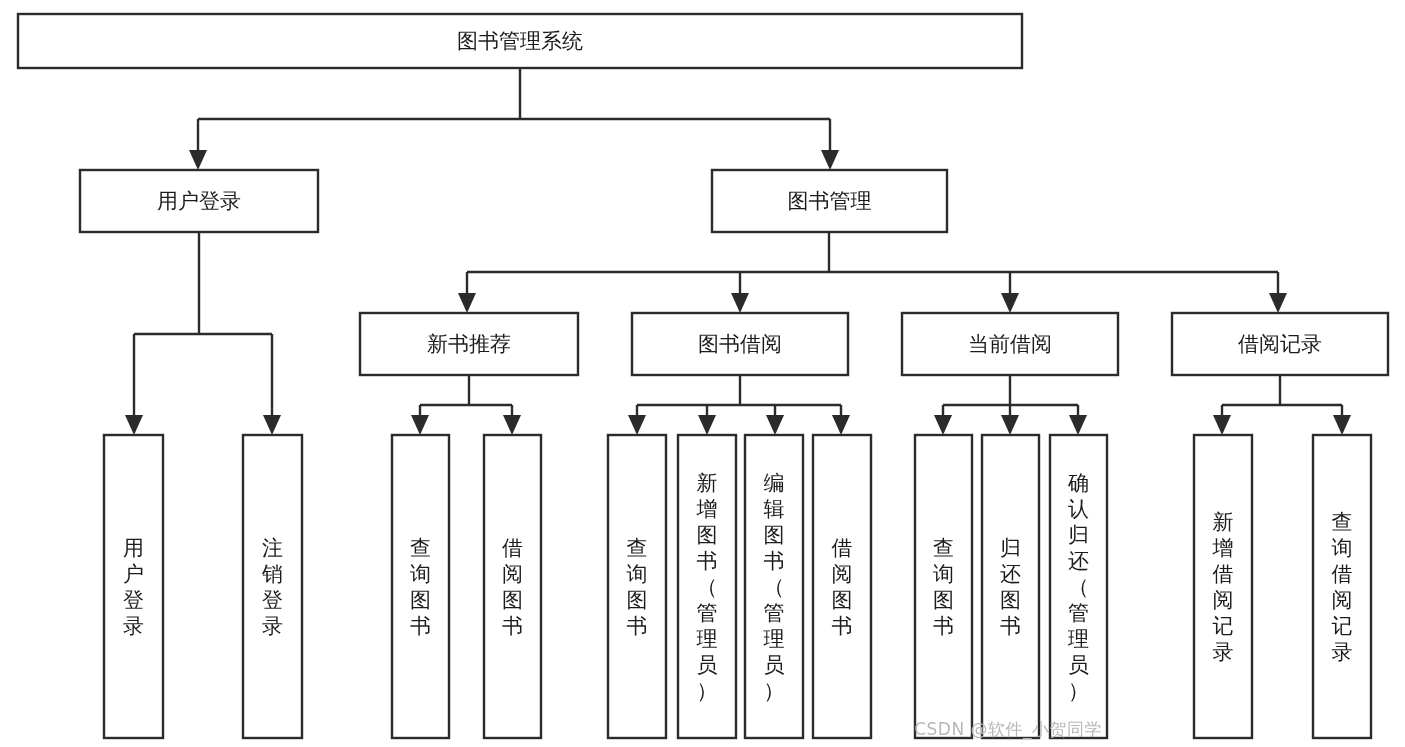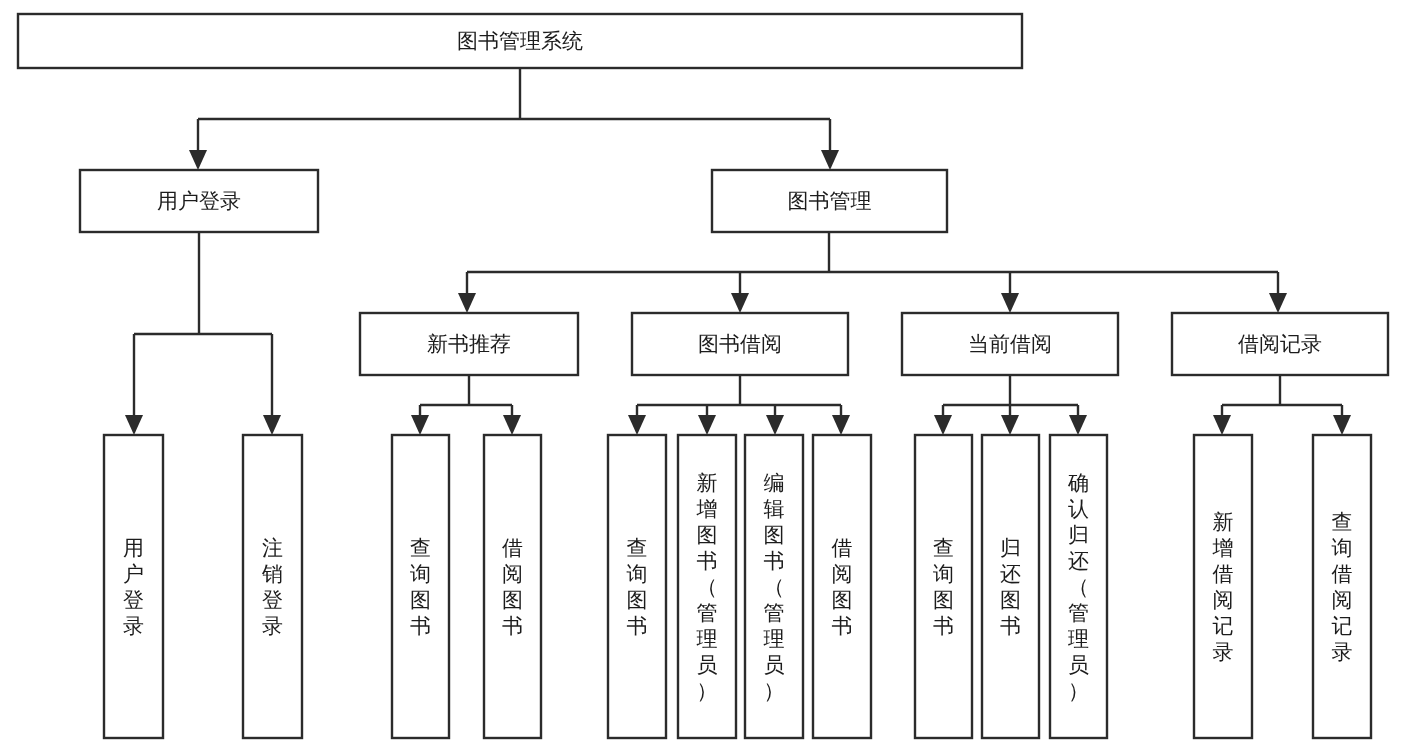--- a/index.html
+++ b/index.html
@@ -252,13 +252,14 @@
         <g>
           <rect x="1194" y="435" width="58" height="303" class="node-rect"></rect>
           <text x="1223" y="528.78" class="node-label-v"><tspan x="1223" dy="0">新</tspan><tspan x="1223" dy="26">增</tspan><tspan x="1223" dy="26">借</tspan><tspan x="1223" dy="26">阅</tspan><tspan x="1223" dy="26">记</tspan><tspan x="1223" dy="26">录</tspan></text>
         </g>
         <g>
           <rect x="1313" y="435" width="58" height="303" class="node-rect"></rect>
           <text x="1342" y="528.78" class="node-label-v"><tspan x="1342" dy="0">查</tspan><tspan x="1342" dy="26">询</tspan><tspan x="1342" dy="26">借</tspan><tspan x="1342" dy="26">阅</tspan><tspan x="1342" dy="26">记</tspan><tspan x="1342" dy="26">录</tspan></text>
         </g>
       </g>
   </svg>
+  <div class="watermark">CSDN @软件_小贺同学</div>
 </div>
 
 </body></html>

